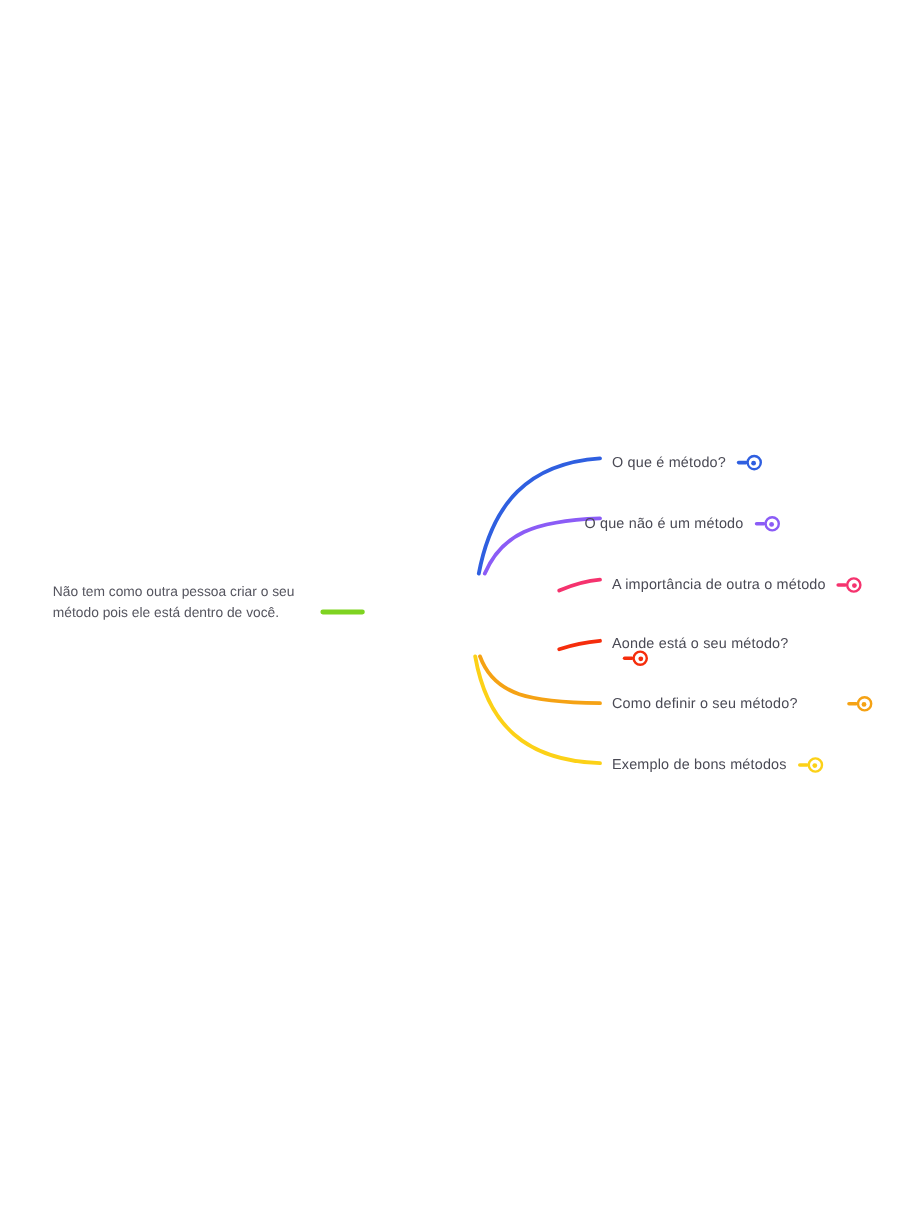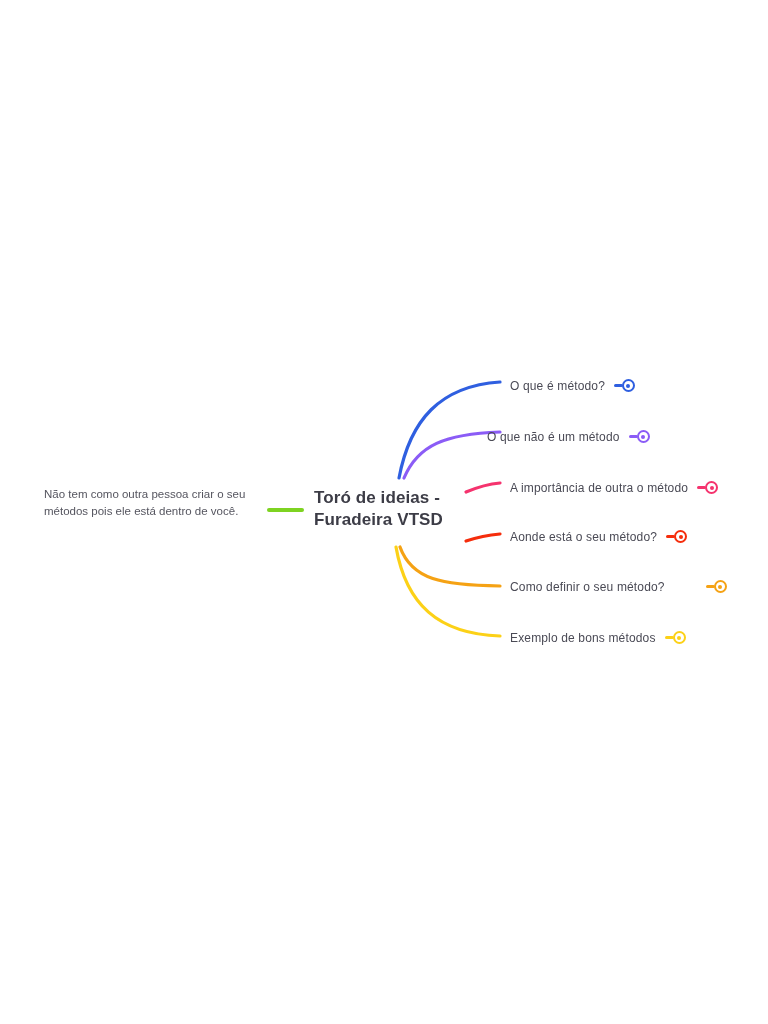--- a/index.html
+++ b/index.html
@@ -55,21 +55,20 @@
     font-size: 11.5px;
     line-height: 1.52;
     color: #55555f;
     text-align: left;
   }
 
   
   .branch {
     position: absolute;
     display: flex;
-    align-items: center;
     white-space: nowrap;
   }
   .branch-label {
     font-size: 12px;
     color: #4a4a55;
     letter-spacing: 0.15px;
     line-height: 1;
   }
   .branch-endcap {
     display: flex;
@@ -117,28 +116,24 @@
   <svg class="connectors" viewBox="0 0 768 1024" xmlns="http://www.w3.org/2000/svg">
     <path d="M 399 478 C 410 420 440 386 500 382" fill="none" stroke="#2f5fe0" stroke-width="3.2" stroke-linecap="round"></path>
     <path d="M 404 478 C 418 445 445 434 500 432" fill="none" stroke="#8b5cf6" stroke-width="3.2" stroke-linecap="round"></path>
     <path d="M 466 492 C 478 487 488 484 500 483" fill="none" stroke="#f5336e" stroke-width="3.2" stroke-linecap="round"></path>
     <path d="M 466 541 C 478 537 488 535 500 534" fill="none" stroke="#f52d0c" stroke-width="3.2" stroke-linecap="round"></path>
     <path d="M 400 547 C 412 580 442 585 500 586" fill="none" stroke="#f5a214" stroke-width="3.2" stroke-linecap="round"></path>
     <path d="M 396 547 C 406 604 438 634 500 636" fill="none" stroke="#fcd117" stroke-width="3.2" stroke-linecap="round"></path>
   </svg>
 
   <div class="left-node">
-    <span>Não tem como outra pessoa criar o seu métodos pois ele está dentro de você.</span>
+    <span>Não tem como outra pessoa criar o seu método pois ele está dentro de você.</span>
   </div>
   <div class="left-stub" style="background: rgb(126, 211, 33);"></div>
 
-  <div class="central-node">
-    <div>Toró de ideias -</div>
-    <div>Furadeira VTSD</div>
-  </div>
 
   <div id="branch-container">
       <div class="branch" style="left: 510px; top: 379px;">
         <span class="branch-label">O que é método?</span>
         <span class="branch-endcap">
           <span class="endcap-dash" style="background: rgb(47, 95, 224);"></span>
           <span class="endcap-ring" style="border-color: rgb(47, 95, 224);">
             <span class="endcap-dot" style="background: rgb(47, 95, 224);"></span>
           </span>
         </span>
@@ -154,21 +149,21 @@
       </div>
       <div class="branch" style="left: 510px; top: 481px;">
         <span class="branch-label">A importância de outra o método</span>
         <span class="branch-endcap">
           <span class="endcap-dash" style="background: rgb(245, 51, 110);"></span>
           <span class="endcap-ring" style="border-color: rgb(245, 51, 110);">
             <span class="endcap-dot" style="background: rgb(245, 51, 110);"></span>
           </span>
         </span>
       </div>
-      <div class="branch" style="left: 510px; top: 530px;">
+      <div class="branch" style="left: 510px; top: 530px; flex-direction: column;">
         <span class="branch-label">Aonde está o seu método?</span>
         <span class="branch-endcap">
           <span class="endcap-dash" style="background: rgb(245, 45, 12);"></span>
           <span class="endcap-ring" style="border-color: rgb(245, 45, 12);">
             <span class="endcap-dot" style="background: rgb(245, 45, 12);"></span>
           </span>
         </span>
       </div>
       <div class="branch" style="left: 510px; top: 580px; gap: 32px;">
         <span class="branch-label">Como definir o seu método?</span>

